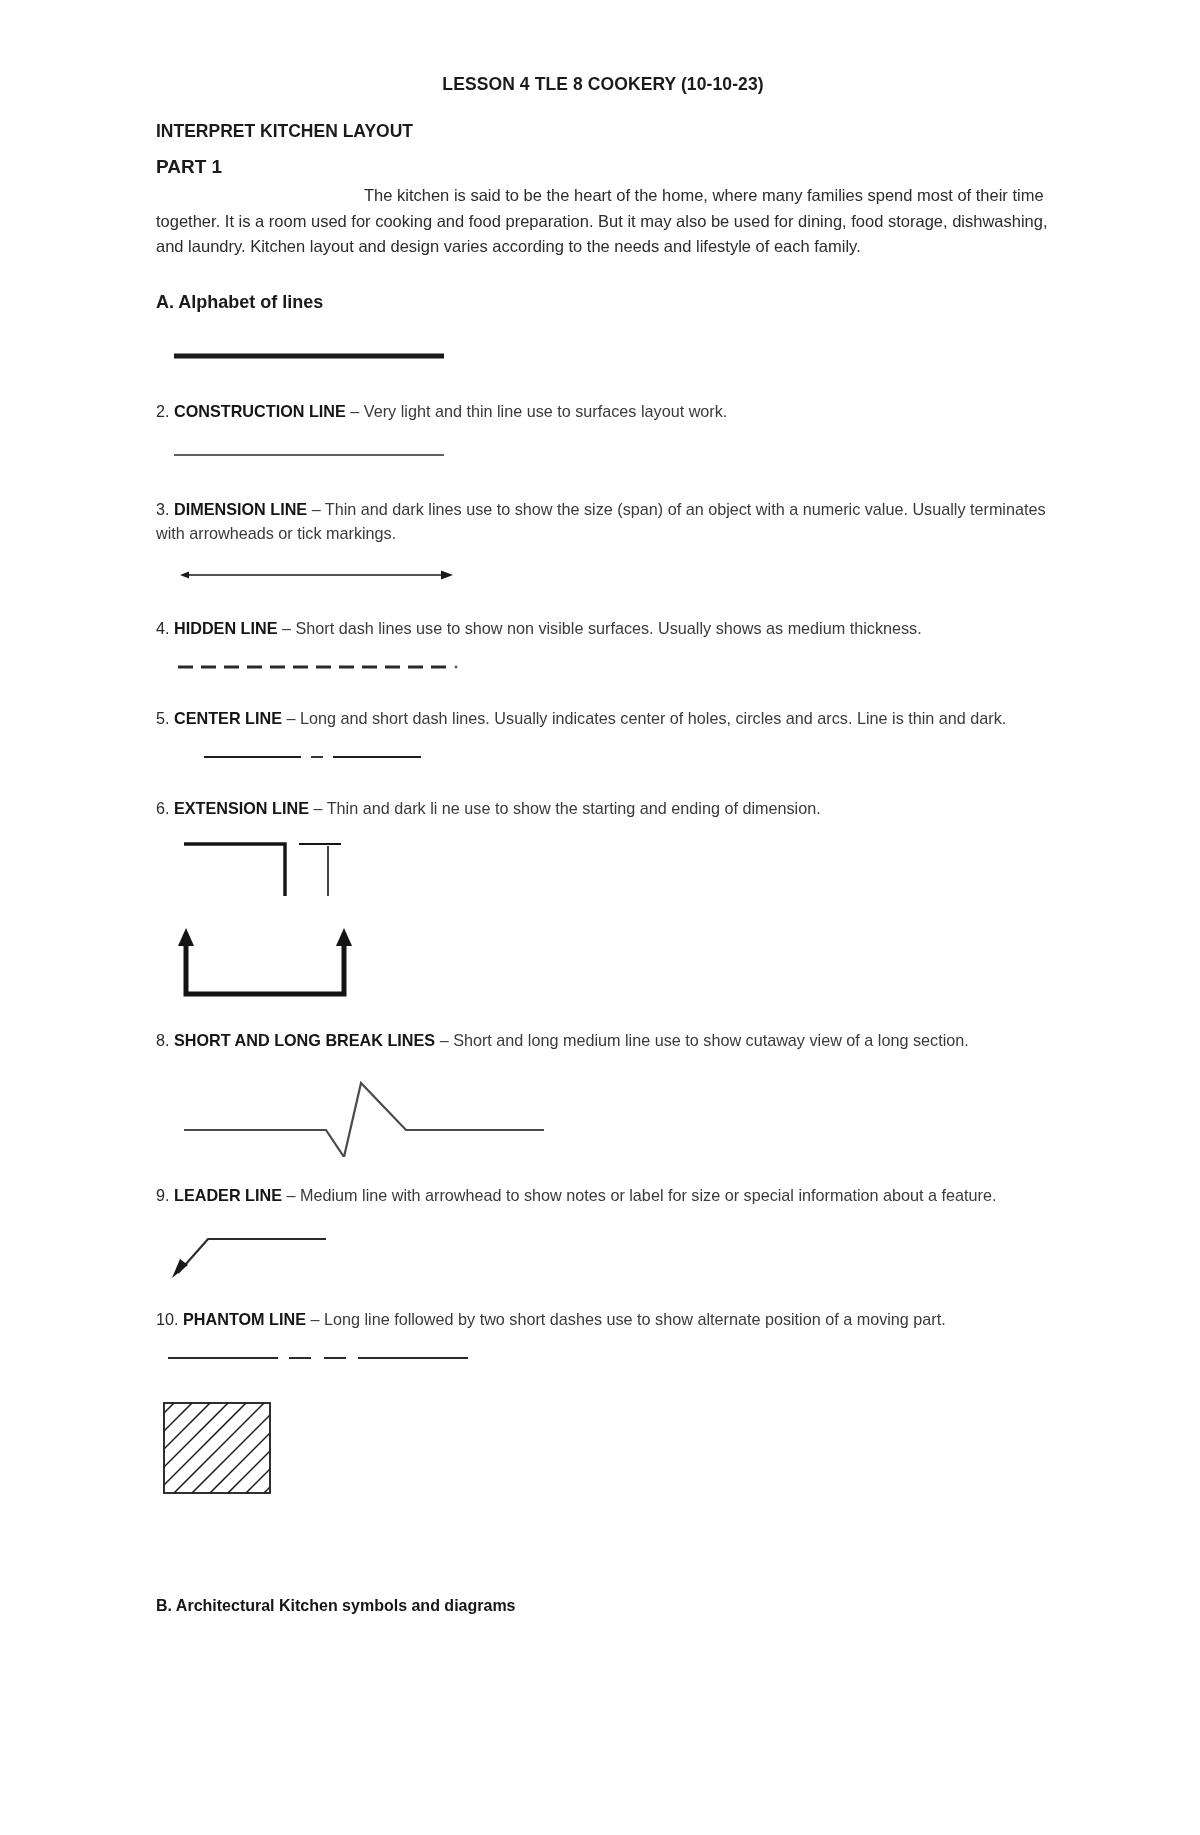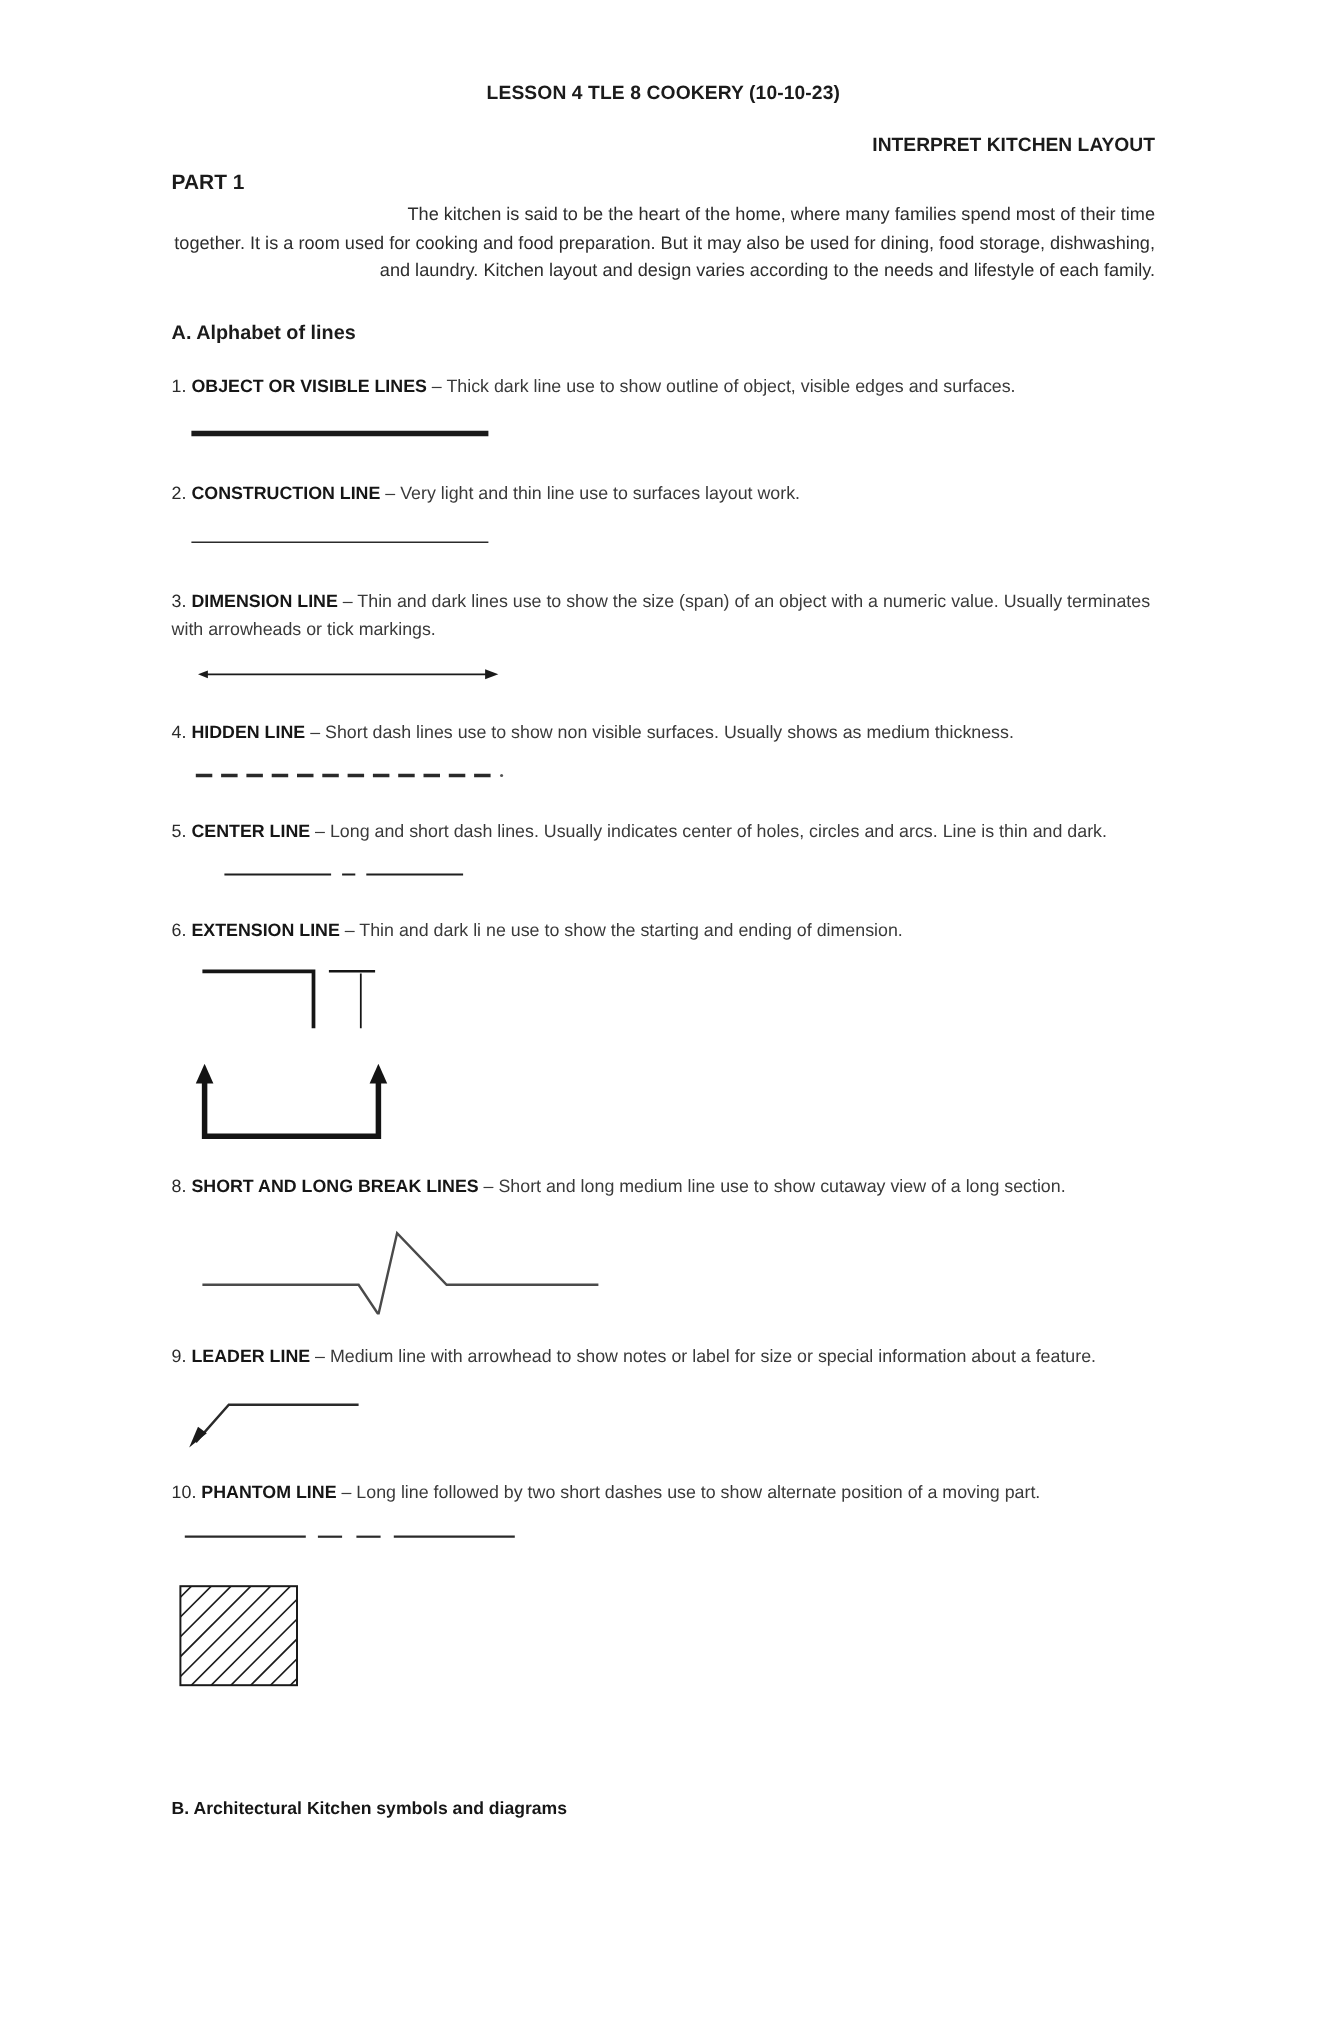--- a/index.html
+++ b/index.html
@@ -29,40 +29,40 @@
   .title-line {
     text-align: center;
     font-weight: bold;
     font-size: 17.5px;
     letter-spacing: 0.1px;
     color: #1b1b1b;
     margin: 0 0 4px 0;
     line-height: 1.45;
   }
   .title-sub {
-    text-align: right;
+    text-align: left;
     font-weight: bold;
     font-size: 17.5px;
     color: #1b1b1b;
     margin: 22px 0 0 0;
     line-height: 1.45;
   }
   .part-label {
     font-weight: bold;
     font-size: 19px;
     color: #1b1b1b;
     margin: 10px 0 0 0;
     line-height: 1.3;
   }
   .intro {
     font-size: 16.5px;
     line-height: 1.52;
     color: #2c2c2c;
     margin: 4px 0 0 0;
-    text-align: right;
+    text-align: left;
   }
   .intro .indent {
     display: inline-block;
     width: 208px;
   }
   .section-head {
     font-weight: bold;
     font-size: 18px;
     color: #1b1b1b;
     margin: 33px 0 0 0;
@@ -105,26 +105,20 @@
 
     <div class="title-line">LESSON 4 TLE 8 COOKERY (10-10-23)</div>
     <div class="title-sub">INTERPRET KITCHEN LAYOUT</div>
     <div class="part-label">PART 1</div>
 
     <p class="intro"><span class="indent"></span><span>The kitchen is said to be the heart of the home, where many families spend most of their time together. It is a room used for cooking and food preparation. But it may also be used for dining, food storage, dishwashing, and laundry. Kitchen layout and design varies according to the needs and lifestyle of each family.</span></p>
 
     <div class="section-head">A. Alphabet of lines</div>
 
     <div class="line-item">
-      <div class="desc">
-        <span class="num">1.</span>
-        <span class="term">OBJECT OR VISIBLE LINES</span>
-        <span>–</span>
-        <span>Thick dark line use to show outline of object, visible edges and surfaces.</span>
-      </div>
       <div class="fig">
         <svg width="440" height="34" viewBox="0 0 440 34" xmlns="http://www.w3.org/2000/svg">
           <line x1="18" y1="17" x2="288" y2="17" stroke="#1a1a1a" stroke-width="5"></line>
         </svg>
       </div>
     </div>
 
     <div class="line-item">
       <div class="desc">
         <span class="num">2.</span>

